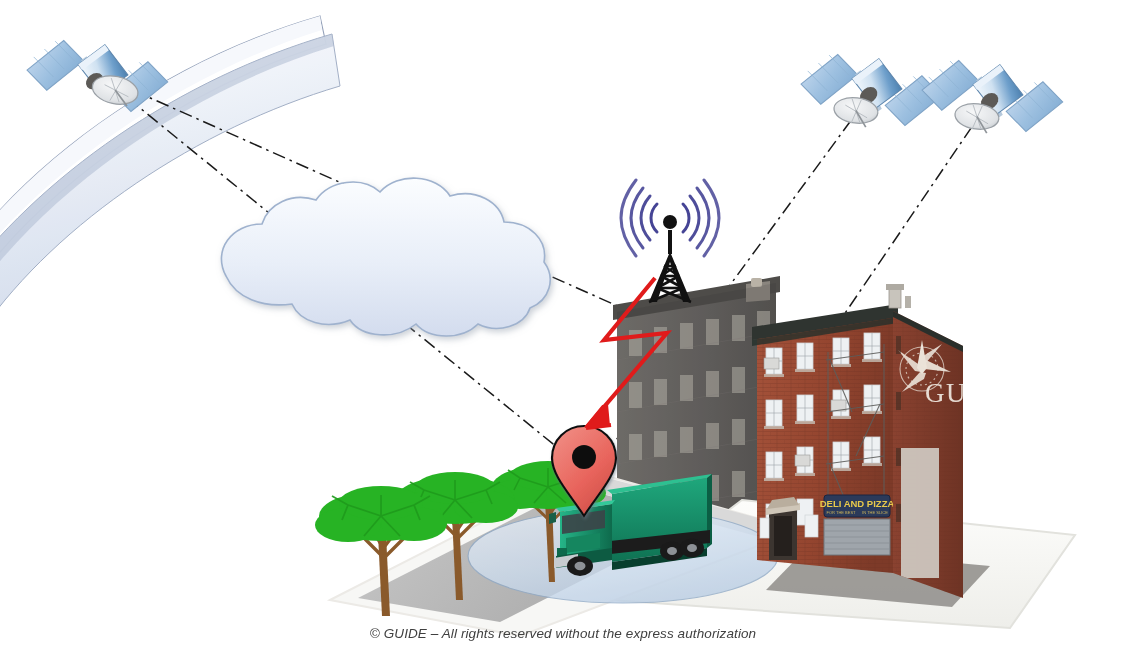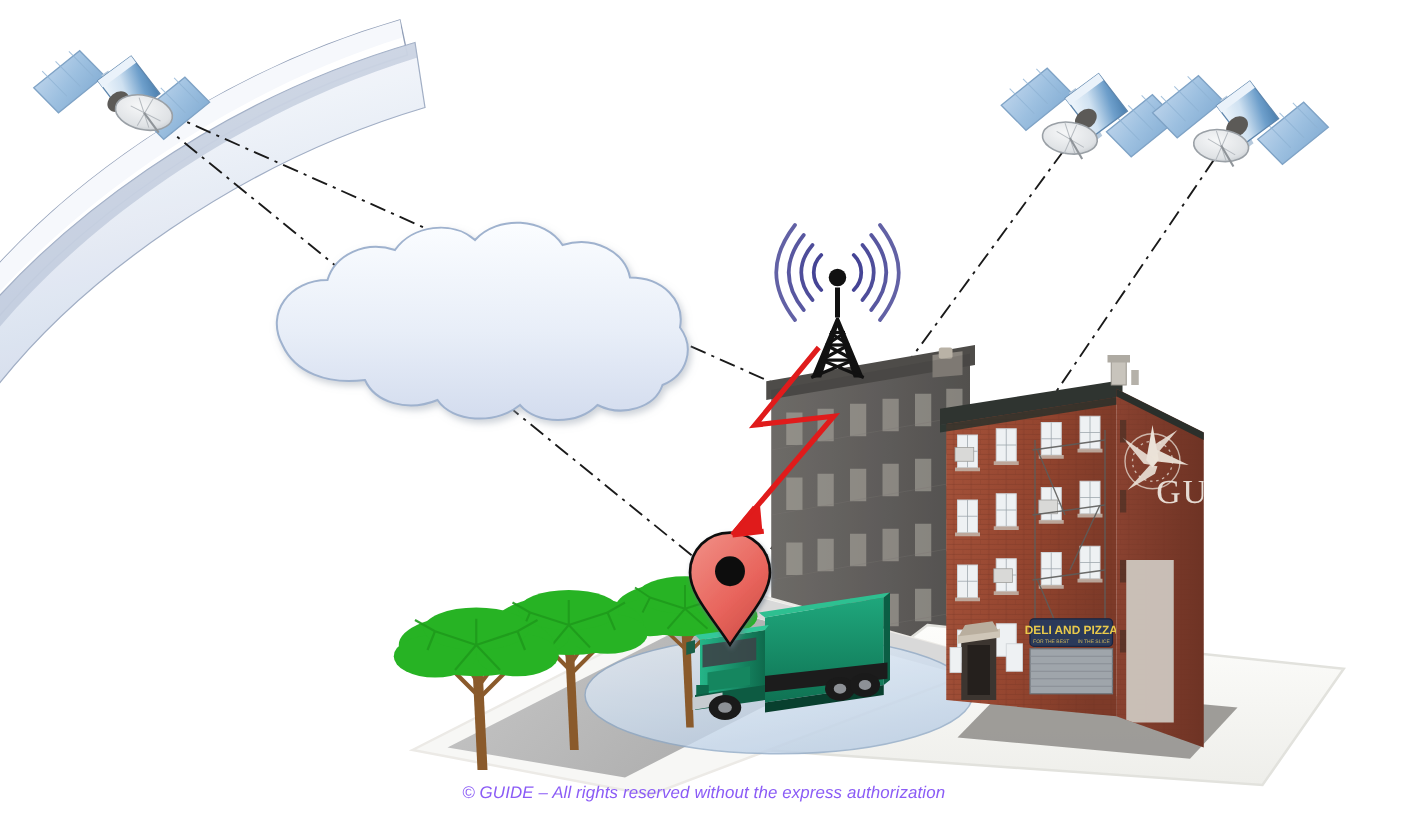--- a/index.html
+++ b/index.html
@@ -28,21 +28,21 @@
   }
   #copyright-note {
     position: absolute;
     left: 0;
     top: 626px;
     width: 1126px;
     text-align: center;
     font-family: "Liberation Sans", sans-serif;
     font-style: italic;
     font-size: 13.5px;
-    color: #8b5cf6;
+    color: #404040;
     letter-spacing: 0.1px;
     white-space: nowrap;
   }
 </style>
 </head>
 <body>
 
 <div id="stage">
 
   <svg id="scene-svg" viewBox="0 0 1126 668">

